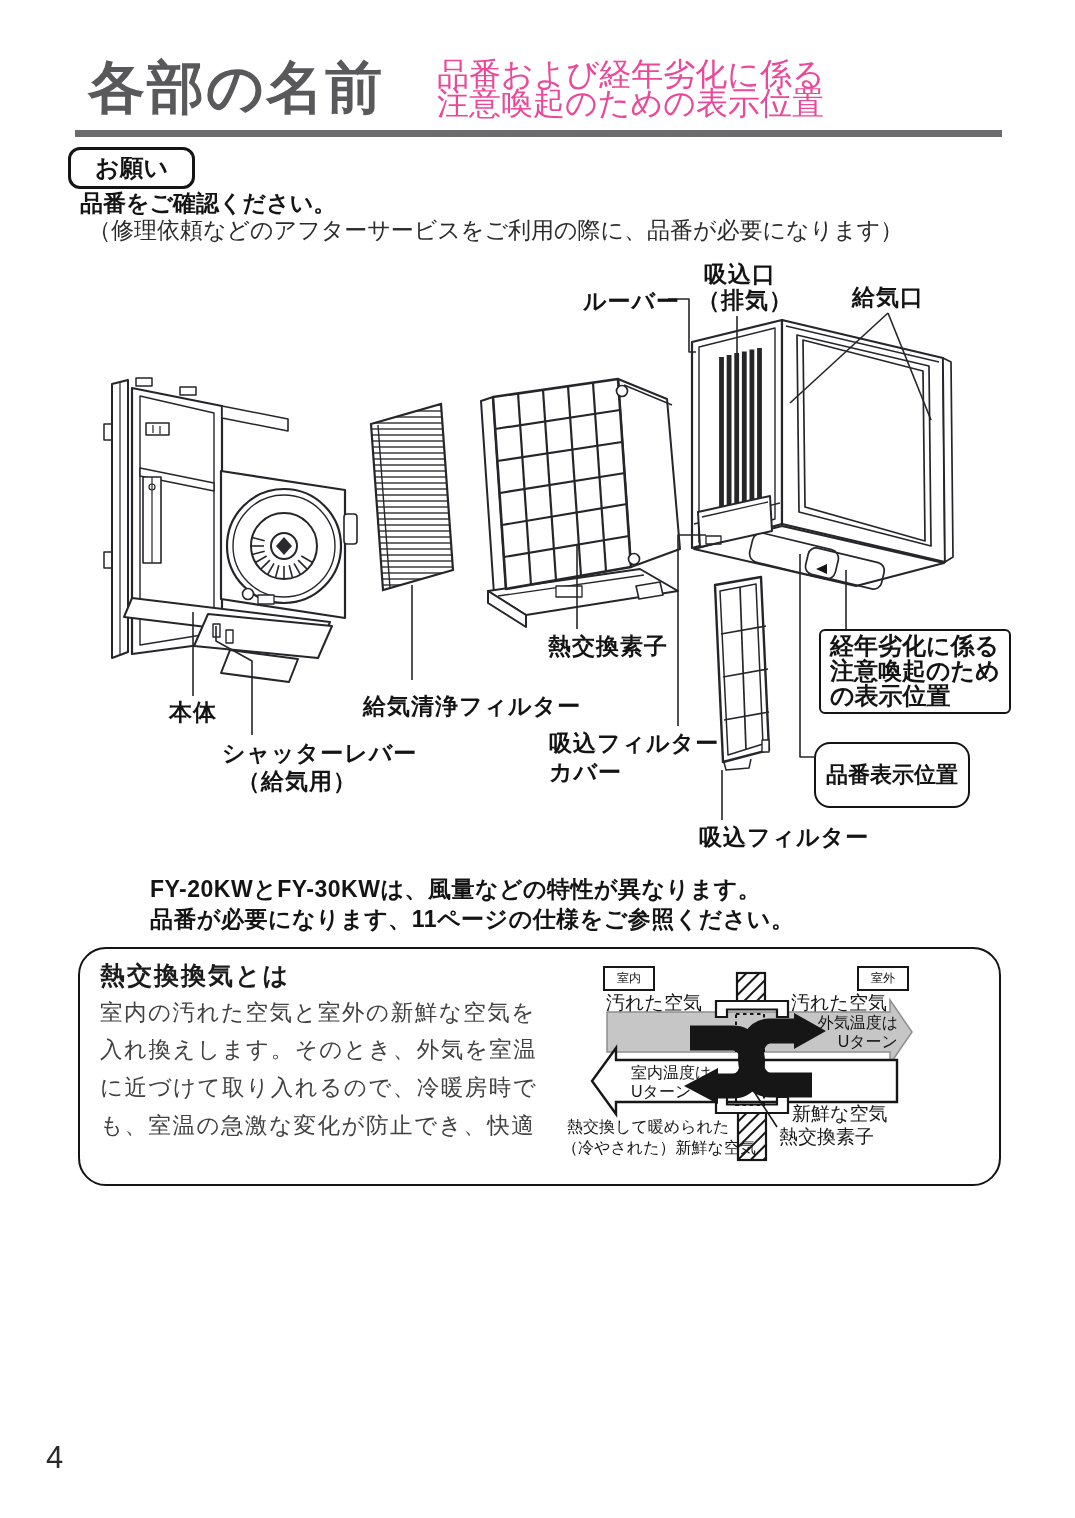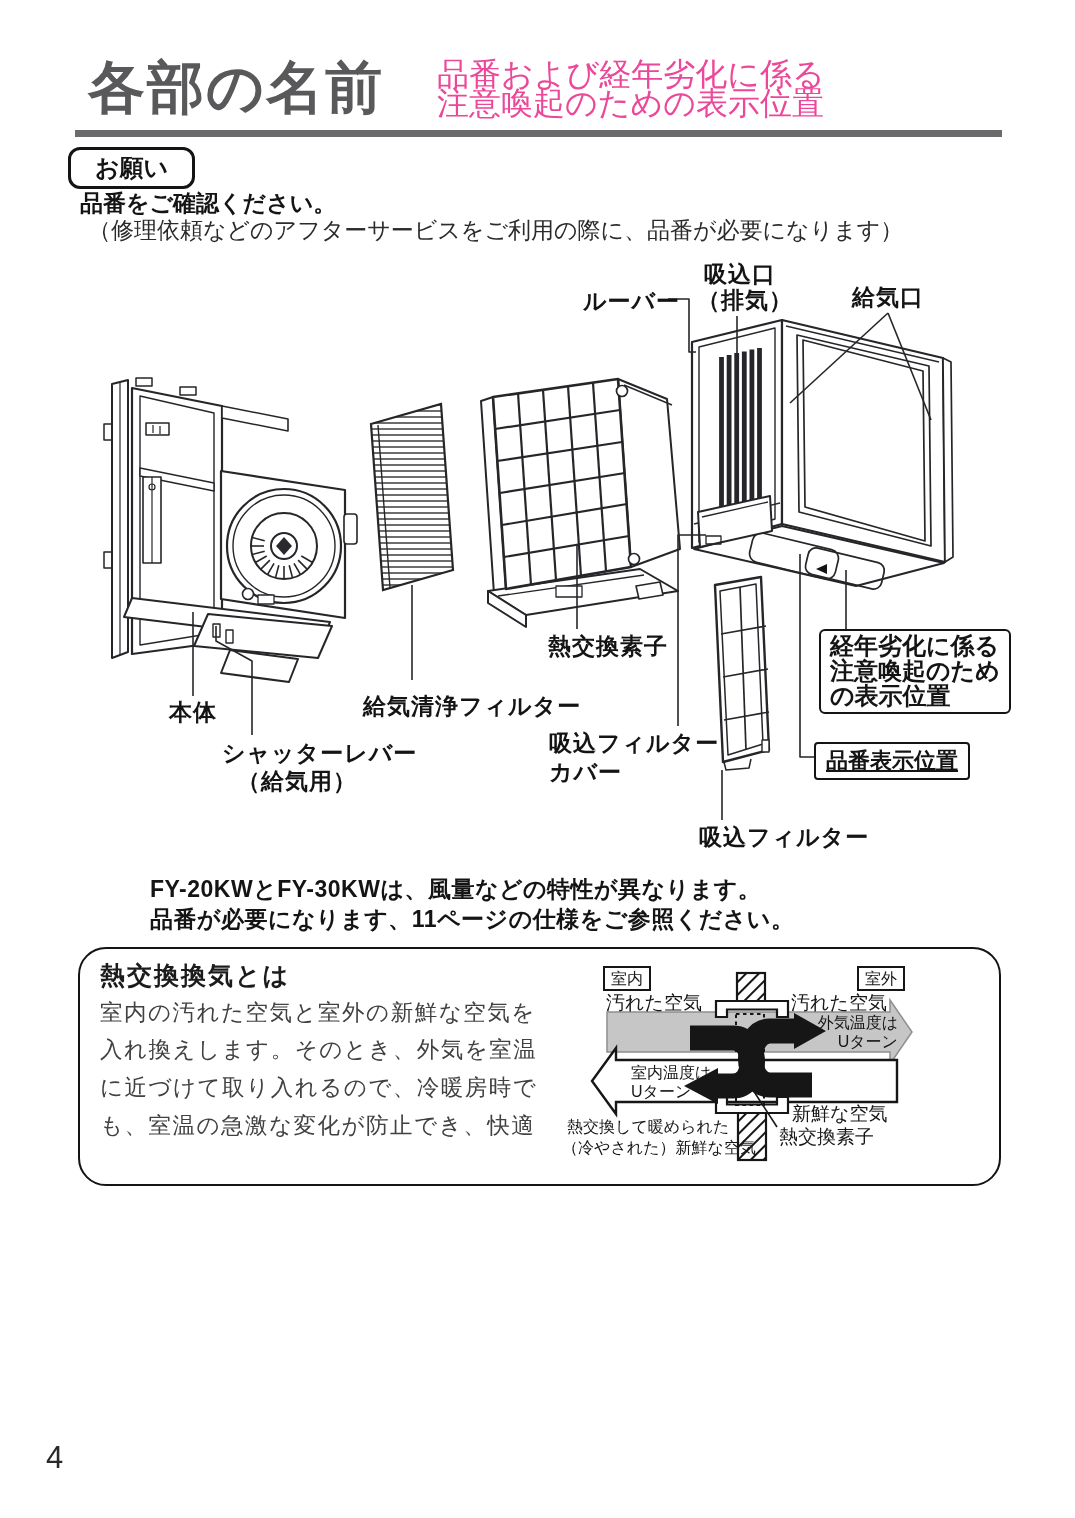--- a/index.html
+++ b/index.html
@@ -22,32 +22,32 @@
     font-size:24px;font-weight:bold;color:#141414;
     padding:2px 24px;background:#fff;
   }
   .req-heading{font-size:23px;font-weight:bold;color:#141414;}
   .req-note{font-size:23px;color:#2b2b2b;}
   .lbl{font-size:23px;font-weight:bold;color:#141414;letter-spacing:1px;}
   .boxed-lbl{
     border:2.5px solid #141414;background:#fff;font-weight:bold;color:#141414;
   }
   .aging-box{border-radius:6px;font-size:24px;line-height:25px;padding:3px 9px;font-family:Liberation Serif, serif;}
-  .model-box{border-radius:4px;font-size:22px;line-height:26px;padding:4px 10px;text-decoration:underline;}
+  .model-box{border-radius:16px;font-size:22px;line-height:26px;padding:18px 10px;}
   .notice-line{font-size:23px;font-weight:bold;color:#141414;line-height:30px;letter-spacing:0.5px;}
   .info-box{
     border:2.5px solid #141414;border-radius:28px;background:#fff;
   }
   .info-heading{font-size:25px;font-weight:bold;color:#1b1b1b;letter-spacing:2px;}
   .info-line{font-size:22.5px;color:#414141;letter-spacing:1.5px;}
   .mini-txt{font-size:19px;color:#161616;}
   .mini-txt-sm{font-size:16px;color:#161616;line-height:19px;}
   .mini-box{
-    border:2px solid #161616;background:#fff;font-size:16px;color:#161616;
-    padding:0 6px;line-height:21px;
+    border:2px solid #161616;background:#fff;font-size:12px;color:#161616;
+    padding:0 12px;line-height:21px;
   }
   .page-num{font-size:31px;color:#2a2a2a;}
   svg .ln{stroke:#26262a;fill:none;}
   svg .fw{stroke:#26262a;fill:#ffffff;}
 </style>
 </head>
 <body>
 
 <div class="page">
 

